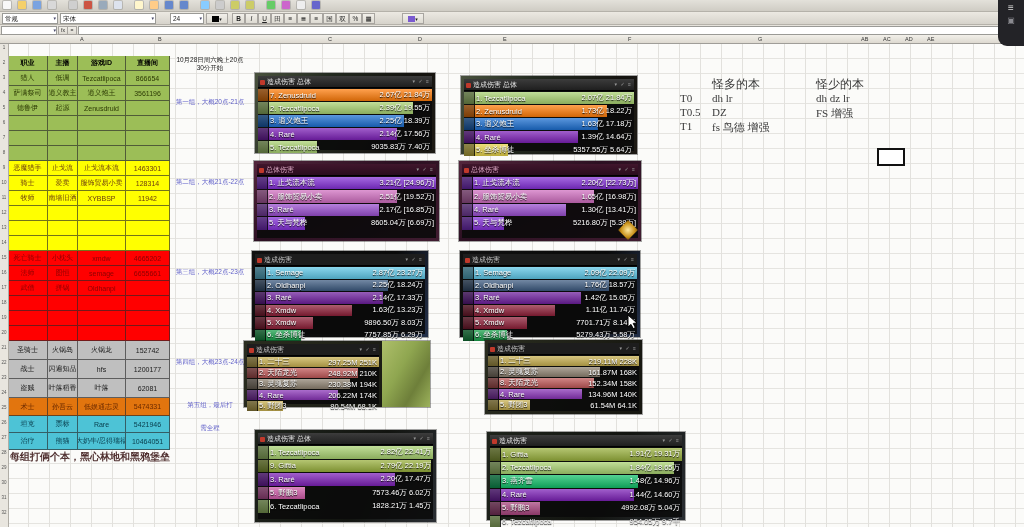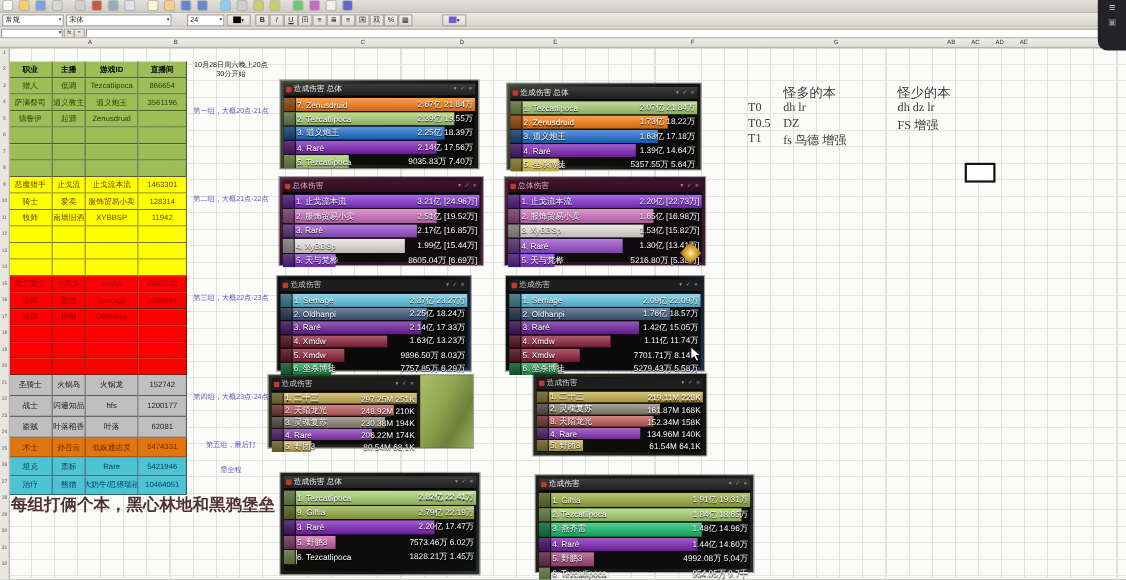--- a/index.html
+++ b/index.html
@@ -20,21 +20,21 @@
   .rownums{position:absolute;left:0;top:44px;bottom:0;width:8px;background:#e9e6df;border-right:1px solid #b0ada6;z-index:4}
   .rownums b{position:absolute;left:0;width:8px;text-align:center;font-weight:normal;font-size:4.5px;color:#555}
   
   .grid{position:absolute;left:8px;top:44px;right:0;bottom:0;z-index:1;background:
     repeating-linear-gradient(to right,transparent 0 20px,#e2e1dd 20px 21px),
     repeating-linear-gradient(to bottom,transparent 0 14px,#e5e4e0 14px 15px);}
   .cell{position:absolute;box-sizing:border-box;border-right:1px solid rgba(40,40,40,.65);border-bottom:1px solid rgba(40,40,40,.65);font-size:7px;display:flex;align-items:center;justify-content:center;overflow:hidden;z-index:3;white-space:nowrap}
   .hdrcell{font-weight:bold;color:#000}
   .note{position:absolute;width:72px;text-align:center;font-size:6.5px;color:#5c5cc8;z-index:3;line-height:1.25}
   #sheet-title{position:absolute;left:60px;top:41px;width:160px;text-align:center;font-size:11px;font-weight:bold;color:#1c1c1c;font-family:"Liberation Serif",serif;z-index:3}
-  #bottom-note{position:absolute;left:10px;top:450px;font-size:15px;font-weight:bold;color:#503030;z-index:3}
+  #bottom-note{position:absolute;left:10px;top:450px;font-size:10px;font-weight:bold;color:#503030;z-index:3}
   .tier{position:absolute;font-family:"Liberation Serif",serif;color:#3a3a3a;z-index:3;white-space:nowrap}
   .selcell{position:absolute;left:877px;top:148px;width:24px;height:14px;border:2px solid #111;background:#fff;z-index:3}
   
   .shot{position:absolute;z-index:4;box-shadow:0 0 0 1px rgba(0,0,0,.35);padding:3px;box-sizing:border-box}
   .shotA{background:linear-gradient(115deg,#49523e,#232a20 35%,#14130f 75%,#1d1a14)}
   .shotB{background:linear-gradient(150deg,#53263c,#2c1022 45%,#401c30)}
   .shotC{background:linear-gradient(110deg,#101010,#0a0a0a 70%,#23304a)}
   .shotD{background:linear-gradient(110deg,#2a2d20,#15150f)}
   .shotE{background:linear-gradient(115deg,#1f241c,#121410 60%,#2a2e33)}
   .meter{position:relative;background:rgba(10,10,10,.88);height:100%;box-sizing:border-box}
@@ -399,28 +399,20 @@
           </div>
           <div class="mrow" style="height: 12.4px;">
             <div class="mbar" style="width: 68%; background-color: rgb(154, 79, 208);"></div>
             <div class="mico"></div>
             <div class="mtxt">
               <span>3. Raré</span>
               <span>2.17亿 [16.85万]</span>
             </div>
           </div>
           <div class="mrow" style="height: 12.4px;">
-            <div class="mbar" style="width: 62%; background-color: rgb(232, 227, 222);"></div>
-            <div class="mico"></div>
-            <div class="mtxt">
-              <span>4. XyBBSp</span>
-              <span>1.99亿 [15.44万]</span>
-            </div>
-          </div>
-          <div class="mrow" style="height: 12.4px;">
             <div class="mbar" style="width: 27%; background-color: rgb(132, 48, 216);"></div>
             <div class="mico"></div>
             <div class="mtxt">
               <span>5. 天与梵桦</span>
               <span>8605.04万 [6.69万]</span>
             </div>
           </div>
         </div>
       </div>
       <div class="shot shotB" style="left: 459px; top: 161px; width: 182px; height: 80px;">
@@ -433,28 +425,20 @@
               <span>1. 止戈流本流</span>
               <span>2.20亿 [22.73万]</span>
             </div>
           </div>
           <div class="mrow" style="height: 12.4px;">
             <div class="mbar" style="width: 75%; background-color: rgb(208, 110, 192);"></div>
             <div class="mico"></div>
             <div class="mtxt">
               <span>2. 服饰贸易小卖</span>
               <span>1.65亿 [16.98万]</span>
-            </div>
-          </div>
-          <div class="mrow" style="height: 12.4px;">
-            <div class="mbar" style="width: 70%; background-color: rgb(232, 227, 222);"></div>
-            <div class="mico"></div>
-            <div class="mtxt">
-              <span>3. XyBBSp</span>
-              <span>1.53亿 [15.82万]</span>
             </div>
           </div>
           <div class="mrow" style="height: 12.4px;">
             <div class="mbar" style="width: 59%; background-color: rgb(154, 79, 208);"></div>
             <div class="mico"></div>
             <div class="mtxt">
               <span>4. Raré</span>
               <span>1.30亿 [13.41万]</span>
             </div>
           </div>

